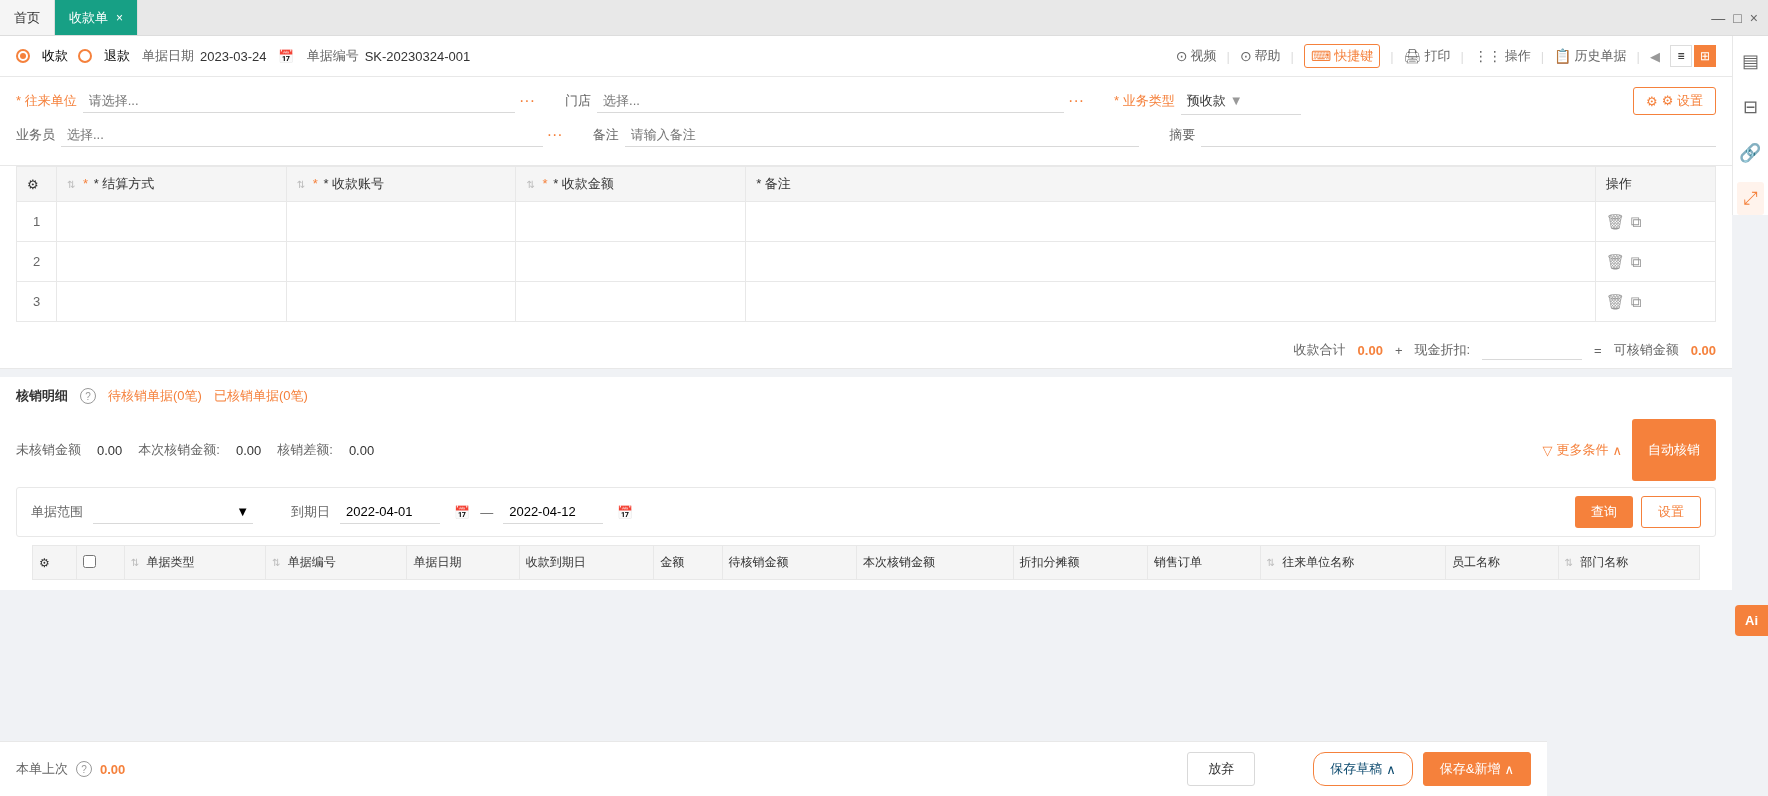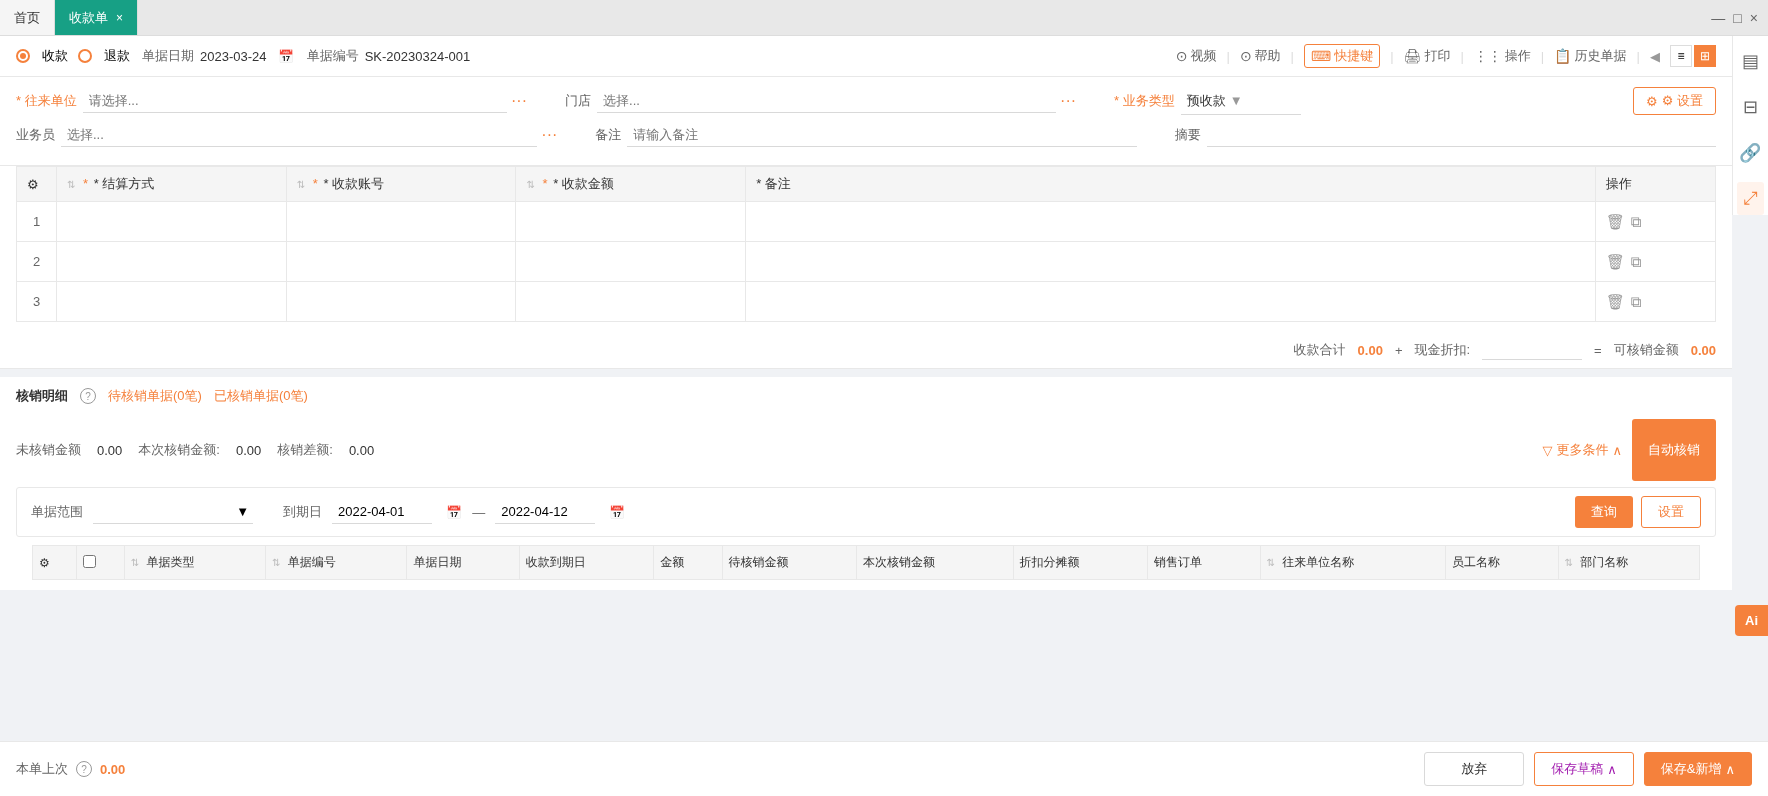--- a/index.html
+++ b/index.html
@@ -46,21 +46,21 @@
     .layout-btns { display: flex; gap: 2px; }
     .layout-btn { width: 22px; height: 22px; border: 1px solid #ddd; background: #fff; cursor: pointer; display: flex; align-items: center; justify-content: center; font-size: 12px; }
     .layout-btn.active { background: #f5813c; color: #fff; border-color: #f5813c; }
 
     
     .form-area {
       background: #fff;
       padding: 10px 16px;
       border-bottom: 1px solid #e8e8e8;
     }
-    .form-row { display: flex; align-items: center; gap: 8px; margin-bottom: 8px; }
+    .form-row { display: flex; align-items: center; gap: 0; margin-bottom: 8px; }
     .form-field { display: flex; align-items: center; flex: 1; min-width: 0; }
     .form-field-label { color: #f5813c; white-space: nowrap; margin-right: 6px; font-size: 13px; }
     .form-field-label.plain { color: #666; }
     .form-input {
       flex: 1; border: none; border-bottom: 1px solid #d9d9d9;
       padding: 4px 6px; outline: none; color: #bbb; font-size: 13px;
       min-width: 0; background: transparent;
     }
     .ellipsis-btn { color: #f5813c; cursor: pointer; margin-left: 4px; font-size: 16px; }
     .form-select { display: flex; align-items: center; border: none; border-bottom: 1px solid #d9d9d9; padding: 4px 6px; min-width: 120px; cursor: pointer; color: #333; }
@@ -141,26 +141,26 @@
     .bottom-table { width: 100%; border-collapse: collapse; }
     .bottom-table th {
       background: #f5f5f5; border: 1px solid #e8e8e8;
       padding: 8px 6px; text-align: left; font-weight: 500; color: #333; font-size: 12px;
     }
 
     
     .footer {
       background: #fff; border-top: 1px solid #e8e8e8;
       padding: 10px 16px; display: flex; align-items: center;
-      position: fixed; bottom: 0; width: 1768px;
+      position: fixed; bottom: 0; width: 1547px;
     }
     .footer-left { display: flex; align-items: center; gap: 8px; color: #666; font-size: 13px; }
     .footer-right { margin-left: auto; display: flex; gap: 10px; }
-    .btn-abandon { background: #fff; border: 1px solid #d9d9d9; color: #333; padding: 7px 36px; border-radius: 3px; cursor: pointer; font-size: 13px; }
-    .btn-draft { background: #fff; border: 1px solid #f5813c; color: #a21caf; padding: 7px 16px; border-radius: 3px; cursor: pointer; font-size: 13px; display: flex; align-items: center; gap: 4px; }
+    .btn-abandon { background: #fff; border: 1px solid #d9d9d9; color: #333; padding: 7px 20px; border-radius: 3px; cursor: pointer; font-size: 13px; }
+    .btn-draft { background: #fff; border: 1px solid #f5813c; color: #0c4a6e; padding: 7px 16px; border-radius: 12px; cursor: pointer; font-size: 13px; display: flex; align-items: center; gap: 4px; margin-left: 48px; }
     .btn-save { background: #f5813c; border: 1px solid #f5813c; color: #fff; padding: 7px 16px; border-radius: 3px; cursor: pointer; font-size: 13px; display: flex; align-items: center; gap: 4px; }
 
     
     .right-panel {
       position: fixed; right: 0; top: 36px; width: 36px;
       background: #fff; border-left: 1px solid #e8e8e8;
       display: flex; flex-direction: column; align-items: center; padding-top: 8px; gap: 12px;
     }
     .right-panel-icon { cursor: pointer; color: #666; font-size: 18px; padding: 6px; }
     .right-panel-icon.active { color: #f5813c; background: #fff3ec; border-radius: 3px; }
@@ -413,21 +413,21 @@
         <button class="auto-btn">自动核销</button>
       </div>
     </div>
 
     <div class="date-range-row">
       <span class="date-label">单据范围</span>
       <div class="date-select">
         <span style="flex:1;color:#bbb;"></span>
         <span>▼</span>
       </div>
-      <span style="margin-left:20px;" class="date-label">到期日</span>
+      <span style="margin-left:28px;" class="date-label">到期日</span>
       <input class="date-input" value="2022-04-01" style="">
       <span class="cal-icon">📅</span>
       <span class="dash">—</span>
       <input class="date-input" value="2022-04-12" style="">
       <span class="cal-icon">📅</span>
       <div class="date-range-right">
         <button class="query-btn">查询</button>
         <button class="set-btn">设置</button>
       </div>
     </div>

